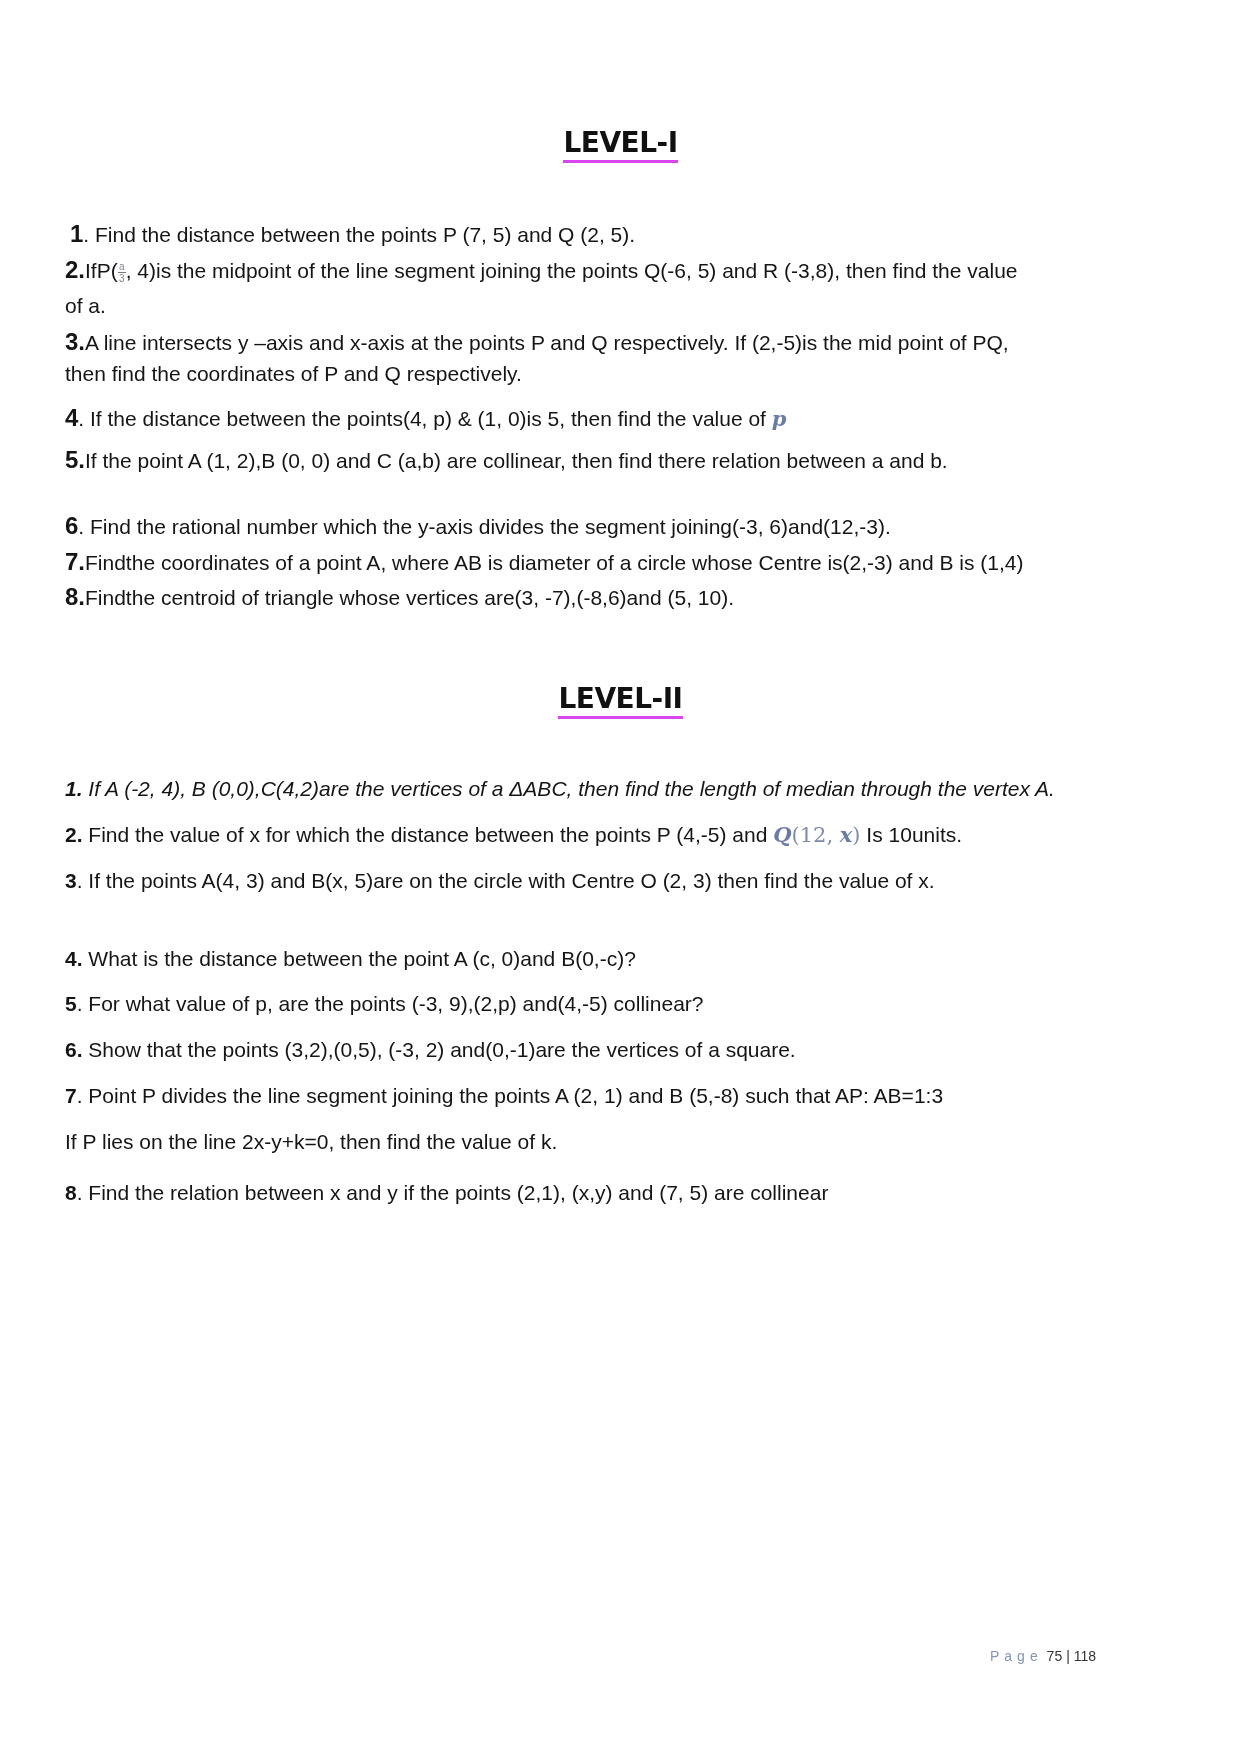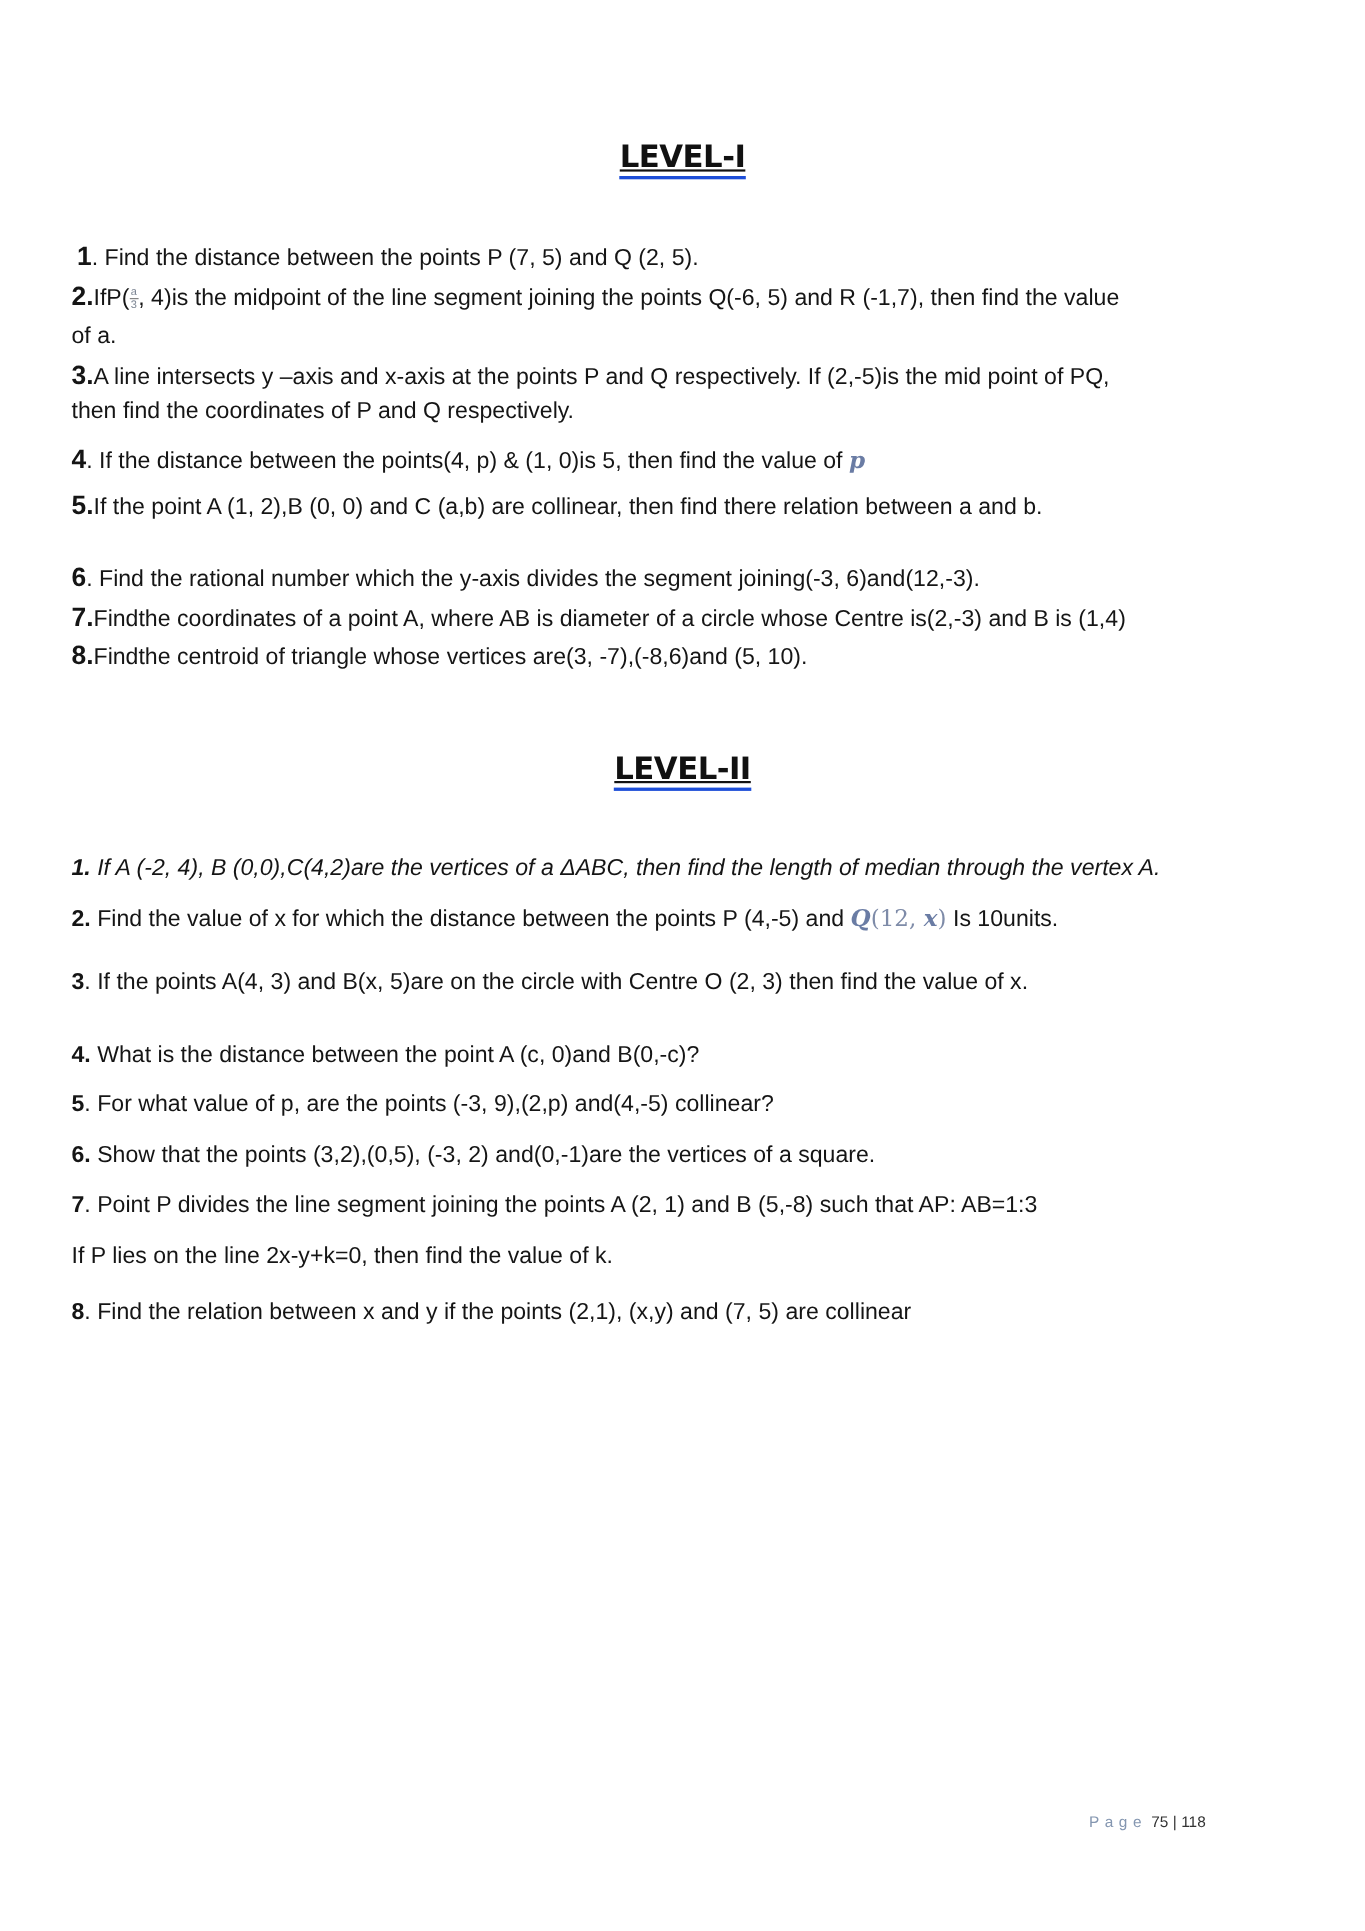--- a/index.html
+++ b/index.html
@@ -6,21 +6,21 @@
   body {
     width: 1241px; height: 1755px; position: relative; overflow: hidden;
     font-family: "Liberation Sans", "DejaVu Sans", sans-serif;
     color: #111;
   }
   .heading {
     position: absolute; left: 0; width: 1241px; text-align: center;
     font-family: "DejaVu Sans", sans-serif; font-weight: bold;
     font-size: 28px; letter-spacing: -0.5px;
   }
-  .heading span { border-bottom: 3px solid #1d4ed8; padding-bottom: 1px; text-decoration: underline; }
+  .heading span { border-bottom: 3px solid #d946ef; padding-bottom: 1px; }
   .line {
     position: absolute; left: 65px; white-space: nowrap;
     font-size: 21px; line-height: 24px; color: #151515;
   }
   .num { font-weight: bold; }
   .num.big { font-size: 24px; }
   .math {
     font-family: "DejaVu Serif", serif; font-style: italic; font-weight: bold;
     color: #6a7ca4;
   }
@@ -41,21 +41,21 @@
 <body>
 
 <div class="heading" style="top:126px;">
   <span>LEVEL-I</span>
 </div>
 
 <div class="line" style="top:222px; left:70px;">
   <span class="num big">1</span><span>. Find the distance between the points P (7, 5) and Q (2, 5).</span>
 </div>
 <div class="line" style="top:258px;">
-  <span class="num big">2.</span><span>IfP(</span><span class="frac"><span>a</span><span class="bar"></span><span>3</span></span><span>, 4)is the midpoint of the line segment joining the points Q(-6, 5) and R (-1,7), then find the value</span>
+  <span class="num big">2.</span><span>IfP(</span><span class="frac"><span>a</span><span class="bar"></span><span>3</span></span><span>, 4)is the midpoint of the line segment joining the points Q(-6, 5) and R (-3,8), then find the value</span>
 </div>
 <div class="line" style="top:294px;">
   <span>of a.</span>
 </div>
 <div class="line" style="top:330px;text-align:center;">
   <span class="num big">3.</span><span>A line intersects y –axis and x-axis at the points P and Q respectively. If (2,-5)is the mid point of PQ,</span>
 </div>
 <div class="line" style="top:362px;">
   <span>then find the coordinates of P and Q respectively.</span>
 </div>
@@ -78,21 +78,21 @@
 <div class="heading" style="top:682px;">
   <span>LEVEL-II</span>
 </div>
 
 <div class="line" style="top:777px;font-style:italic;">
   <span class="num">1.</span><span> If A (-2, 4), B (0,0),C(4,2)are the vertices of a ΔABC, then find the length of median through the vertex A.</span>
 </div>
 <div class="line" style="top:823px;">
   <span class="num">2.</span><span> Find the value of x for which the distance between the points P (4,-5) and </span><span class="math"><span>Q</span><span class="up">(</span><span class="up">12, </span><span>x</span><span class="up">)</span></span><span> Is 10units.</span>
 </div>
-<div class="line" style="top:869px;margin-top:12px;">
+<div class="line" style="top:869px;">
   <span class="num">3</span><span>. If the points A(4, 3) and B(x, 5)are on the circle with Centre O (2, 3) then find the value of x.</span>
 </div>
 <div class="line" style="top:947px;">
   <span class="num">4.</span><span> What is the distance between the point A (c, 0)and B(0,-c)?</span>
 </div>
 <div class="line" style="top:992px;">
   <span class="num">5</span><span>. For what value of p, are the points (-3, 9),(2,p) and(4,-5) collinear?</span>
 </div>
 <div class="line" style="top:1038px;">
   <span class="num">6.</span><span> Show that the points (3,2),(0,5), (-3, 2) and(0,-1)are the vertices of a square.</span>

